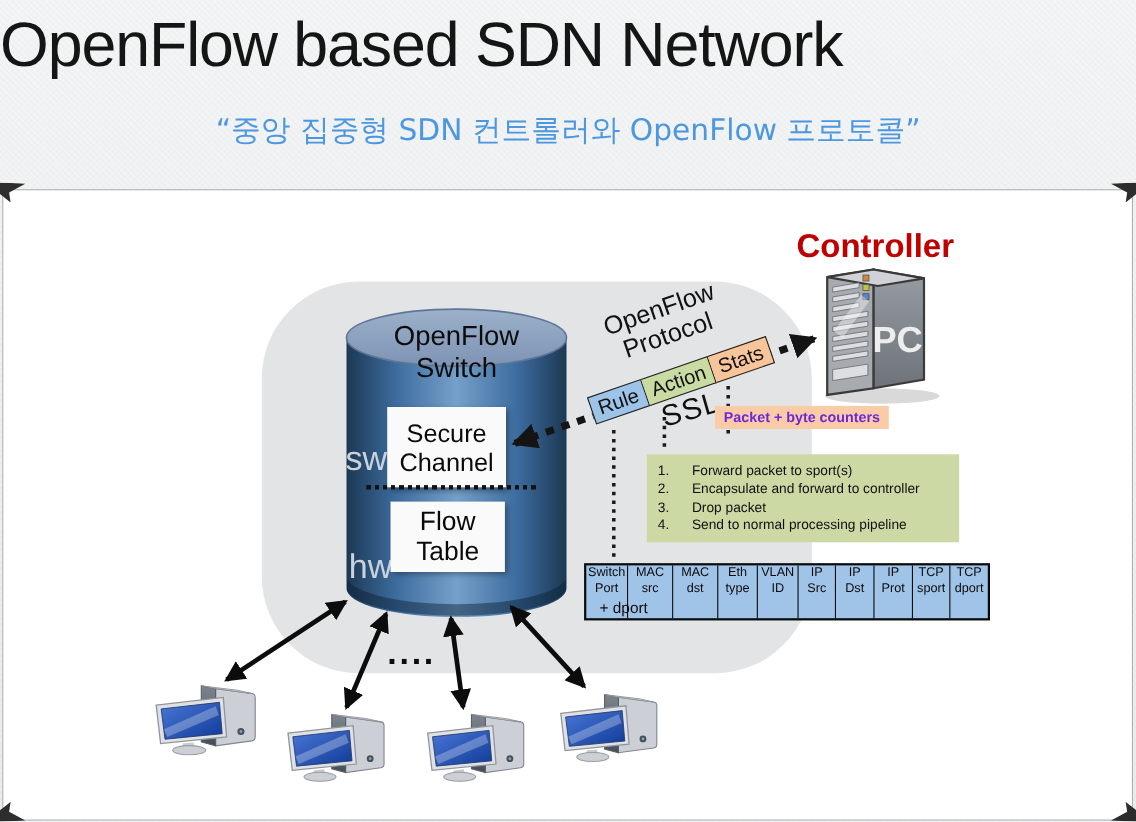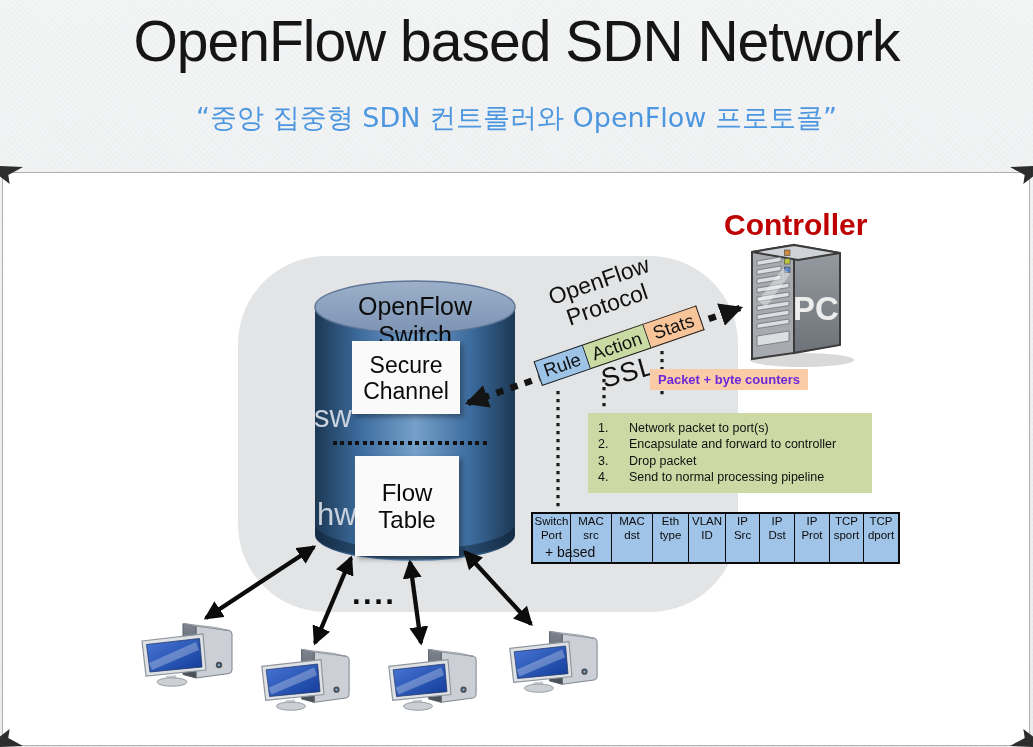--- a/index.html
+++ b/index.html
@@ -8,21 +8,21 @@
     font-family:"Liberation Sans", sans-serif;
     background-color:#eceeee;
     background-image:
       linear-gradient(rgba(244,245,246,.65), rgba(230,232,234,.65)),
       repeating-linear-gradient(45deg, rgba(255,255,255,.45) 0 2px, rgba(0,0,0,0) 2px 4px),
       repeating-linear-gradient(-45deg, rgba(0,0,0,.025) 0 2px, rgba(0,0,0,0) 2px 4px);
   }
   .abs{position:absolute;}
   
   .title{
-    left:0; right:0; top:8px; text-align:center;
+    left:0; right:0; top:8px; text-align:left;
     font-size:57px; letter-spacing:-1px; color:#151515; font-weight:400;
   }
   .subtitle{
     left:0; right:0; top:100px; text-align:center;
     font-size:27px; color:var(--subtitle_blue); font-weight:400;
     font-family:"DejaVu Sans","Liberation Sans",sans-serif;
   }
   
   .sheet{left:2px; top:172px; width:1026px; height:572px; background:#ffffff; border:1px solid #b0b0b0;}
   .corner{width:23px; height:18px; background:#2d2d2d;
@@ -34,22 +34,22 @@
   
   .blob{left:238px; top:256px; width:500px; height:356px; border-radius:88px; background:#e3e4e5;}
   svg.art{left:0; top:0; pointer-events:none;}
   
   .of-switch{left:320px; top:292px; width:190px; text-align:center; font-size:25px; color:#0c0c0c;}
   .swlab,.hwlab{font-size:31px; color:#cad2de; font-weight:500;margin-top:28px;}
   .swlab{left:314px; top:371px;} .hwlab{left:317px; top:469px;}
   .whitebox{background:#fafafa; box-shadow:3px 3px 5px rgba(0,0,0,.35);
     display:flex; align-items:center; justify-content:center; text-align:center;
     font-size:23px; line-height:1.13; color:#0a0a0a;}
-  .secure{left:352px; top:341px; width:108px; height:73px;}
-  .flowt{left:355px; top:456px; width:104px; height:100px; font-size:24px;}
+  .secure{left:352px; top:370px; width:108px; height:73px;}
+  .flowt{left:355px; top:456px; width:104px; height:64px; font-size:24px;}
   .dotsep{left:333px; top:441px; width:157px; height:4px;
     background:repeating-linear-gradient(90deg,#111 0 4px,rgba(0,0,0,0) 4px 7.5px);}
   
   .ofproto{left:529px; top:268px; width:148px; transform:rotate(-19deg); text-align:center;
     font-size:23px; line-height:1.08; color:#111;}
   .ras{left:542px; top:360px; display:flex; transform:rotate(-19deg); transform-origin:0 100%;}
   .ras .cell{border:1.6px solid #1d1d1d; height:24px; line-height:24px; padding:0 6px;
     font-size:18.5px; color:#111;}
   .cell.rule{background:var(--rule_blue);} .cell.action{background:var(--action_green); border-left:none;}
   .cell.stats{background:var(--stats_orange); border-left:none;}
@@ -202,21 +202,21 @@
     <div class="cell action">Action</div>
     <div class="cell stats">Stats</div>
   </div>
   <div class="abs ssl">SSL</div>
   <div class="abs counters">Packet + byte counters</div>
   <div class="abs controller">Controller</div>
 
   <div class="abs actionsbox">
     <div class="row">
       <span>1.</span>
-      <span>Network packet to port(s)</span>
+      <span>Forward packet to sport(s)</span>
     </div>
     <div class="row">
       <span>2.</span>
       <span>Encapsulate and forward to controller</span>
     </div>
     <div class="row">
       <span>3.</span>
       <span>Drop packet</span>
     </div>
     <div class="row">
@@ -260,16 +260,16 @@
       </div>
     <div class="fc w33">
         <div>TCP</div>
         <div>sport</div>
       </div>
     <div class="fc w34">
         <div>TCP</div>
         <div>dport</div>
       </div>
   </div>
-  <div class="abs mask">+ based</div>
+  <div class="abs mask">+ dport</div>
 
   <div class="abs dots4">....</div>
 </div>
 
 </body></html>

